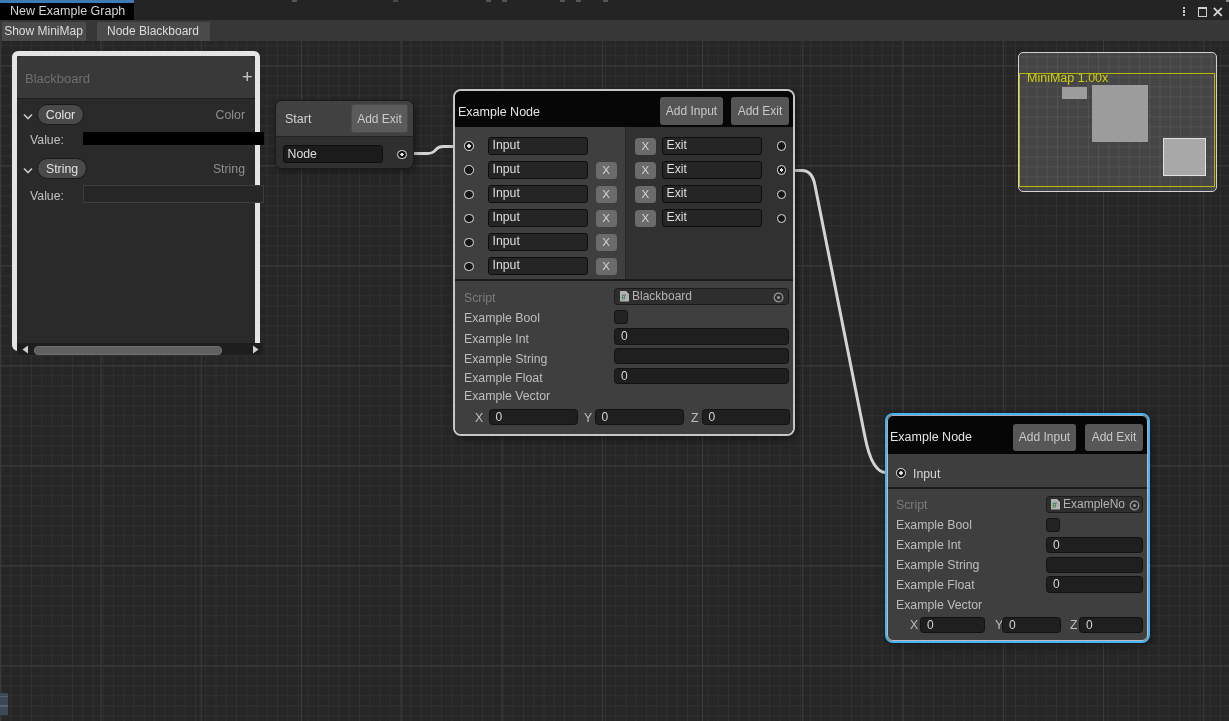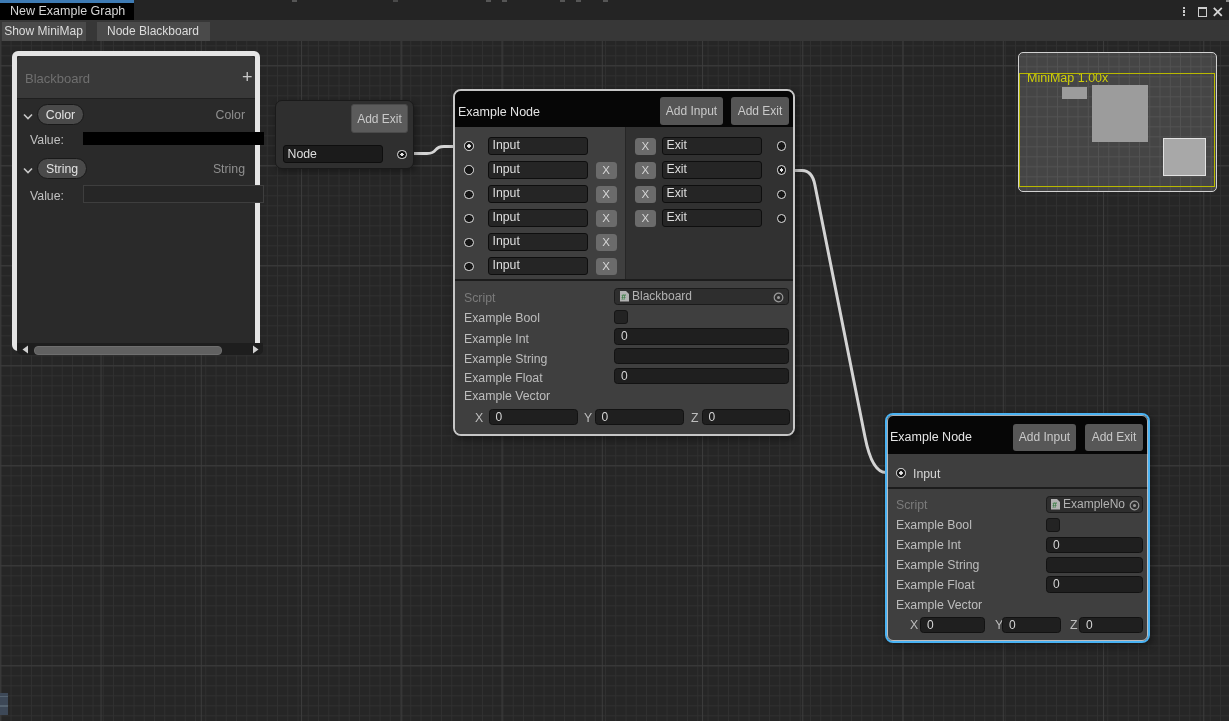--- a/index.html
+++ b/index.html
@@ -144,20 +144,21 @@
     <svg class="abs" style="left:4px;top:289px" width="9" height="9">
         <path d="M7 0.5 L1.5 4.5 L7 8.5 Z" fill="#cfcfcf"></path>
       </svg>
     <div class="abs" style="left:17px;top:290px;width:188px;height:8.5px;background:#616161;border:1px solid #6e6e6e;border-radius:4px;"></div>
     <svg class="abs" style="left:234px;top:289px" width="9" height="9">
         <path d="M2 0.5 L7.5 4.5 L2 8.5 Z" fill="#cfcfcf"></path>
       </svg>
   </div>
 
   <div id="start" class="abs">
+    <div class="title">Start</div>
     <div class="abs nbtn" style="left:75px;top:3px;width:57px;height:29px;line-height:29px;background:#5b5b5b;border:1px solid #4a4a4a;">Add Exit</div>
     <div class="abs tfield" style="left:7px;top:43.5px;width:100px;height:18.5px;line-height:16px;background:#1b1b1b;">Node</div>
     <div class="abs port on" style="left:121.15px;top:48.75px;"></div>
   </div>
 
   <div id="n1" class="abs exnode" style="left:453px;top:88.5px;width:342px;height:347px;border:2px solid #c6c6c6;">
     <div class="abs" style="left:169.5px;top:36.5px;width:1px;height:152px;background:#262626;z-index:3;"></div>
     <div class="title" style="height:36.5px;line-height:43px;">Example Node</div>
     <div class="abs nbtn" style="left:205px;top:6.5px;width:63px;height:28px;line-height:28px;">Add Input</div>
     <div class="abs nbtn" style="left:276px;top:6.5px;width:58px;height:28px;line-height:28px;">Add Exit</div>

